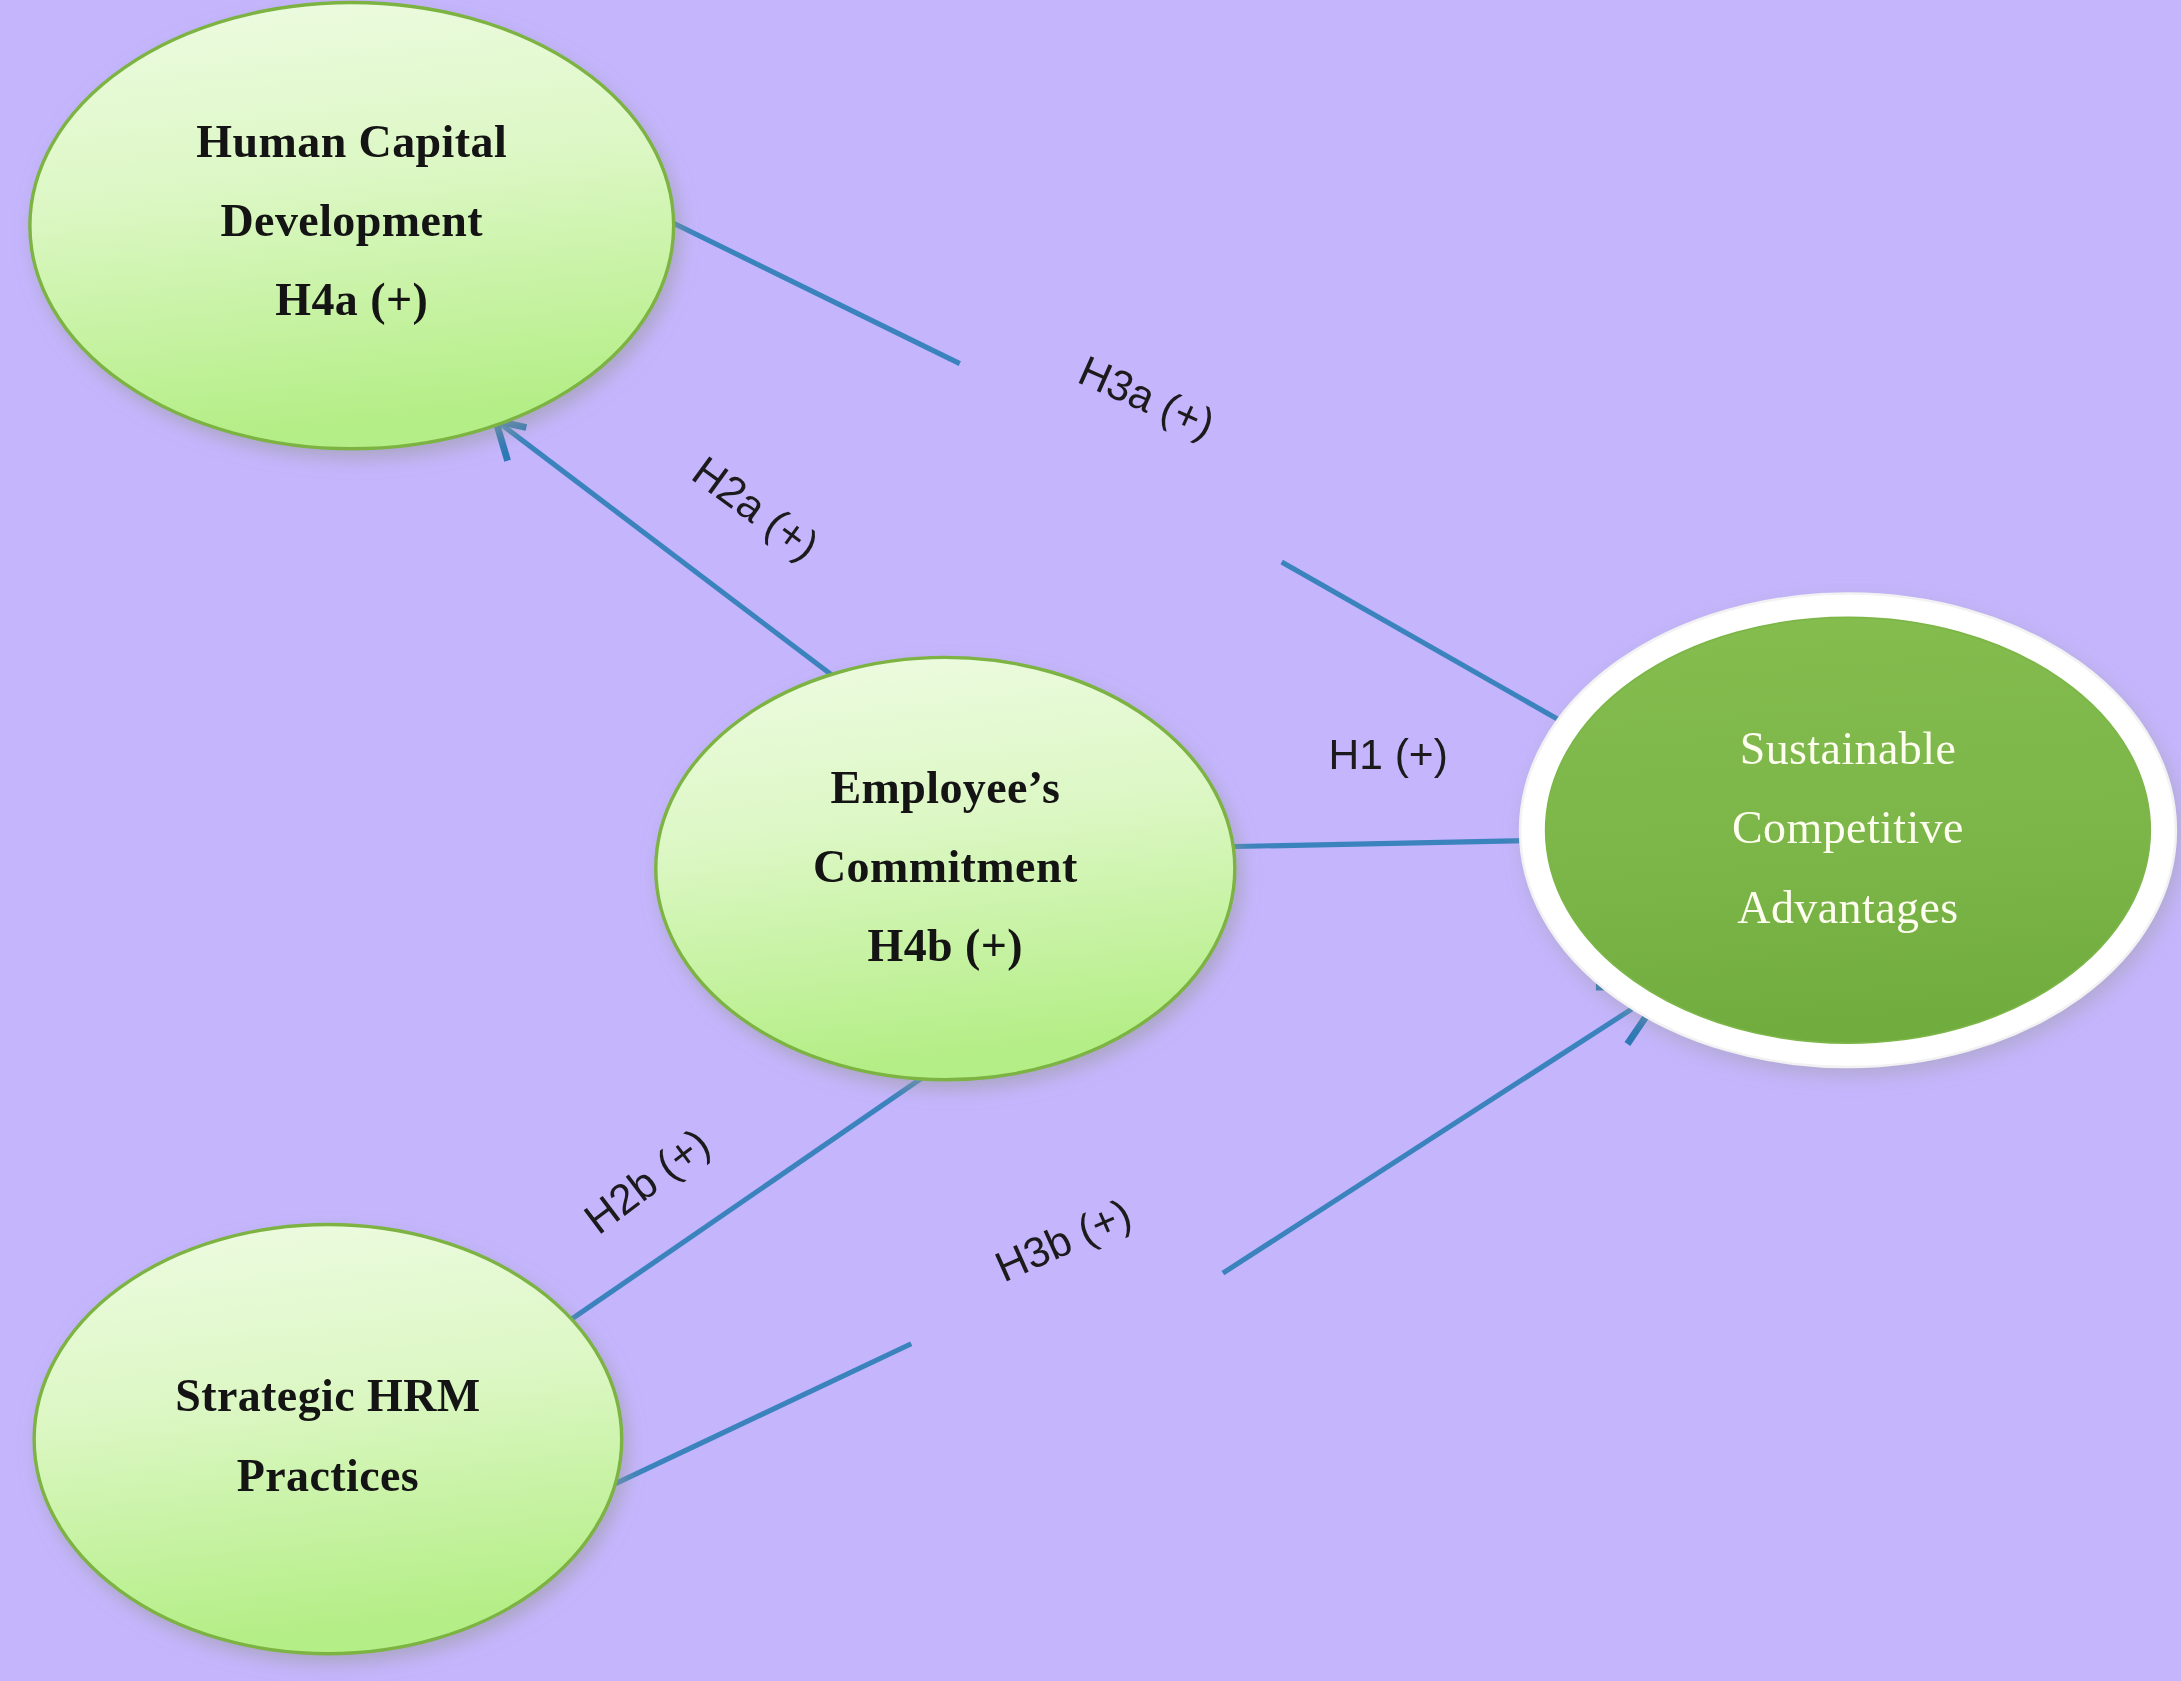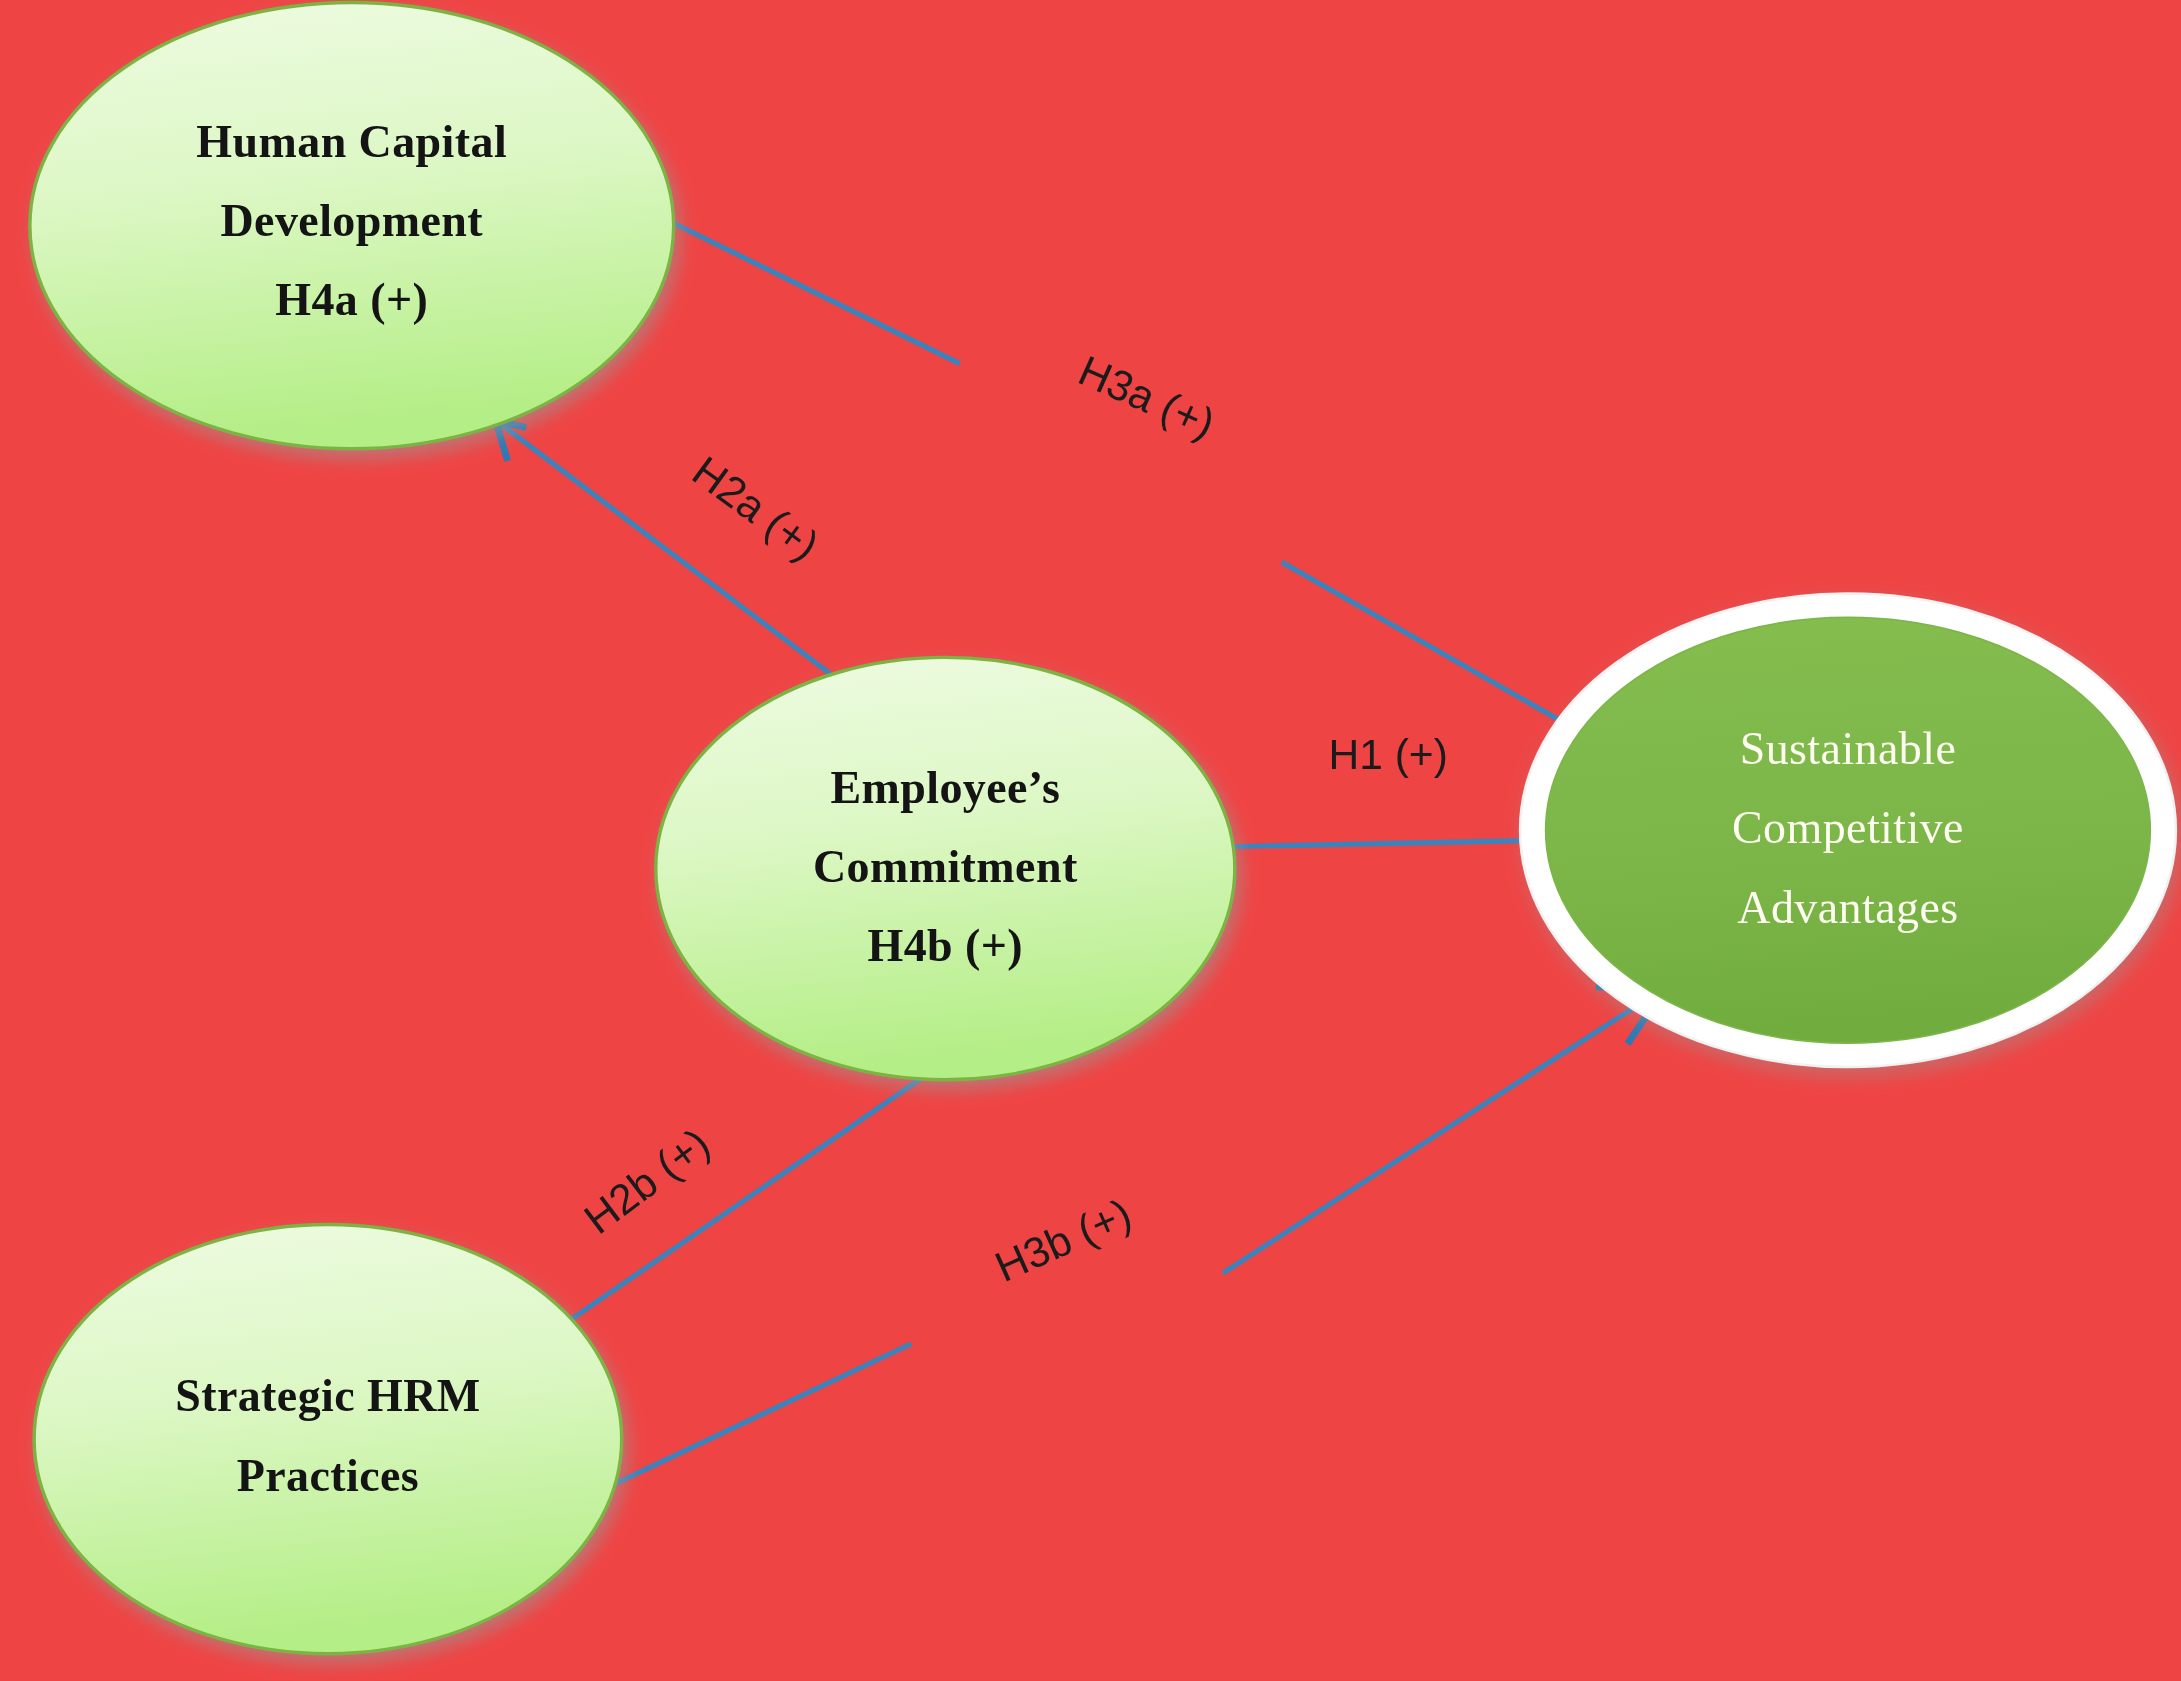--- a/index.html
+++ b/index.html
@@ -11,21 +11,21 @@
   body {
     width: 2181px;
     height: 1681px;
     overflow: hidden;
     font-family: "Liberation Serif", "DejaVu Serif", serif;
   }
   #diagram-root {
     position: relative;
     width: 2181px;
     height: 1681px;
-    background: #ef4444;
+    background: #c4b5fd;
   }
   svg#framework-svg {
     display: block;
     width: 2181px;
     height: 1681px;
   }
   .node-label {
     font-family: "Liberation Serif", "DejaVu Serif", serif;
     font-weight: bold;
     text-anchor: middle;

